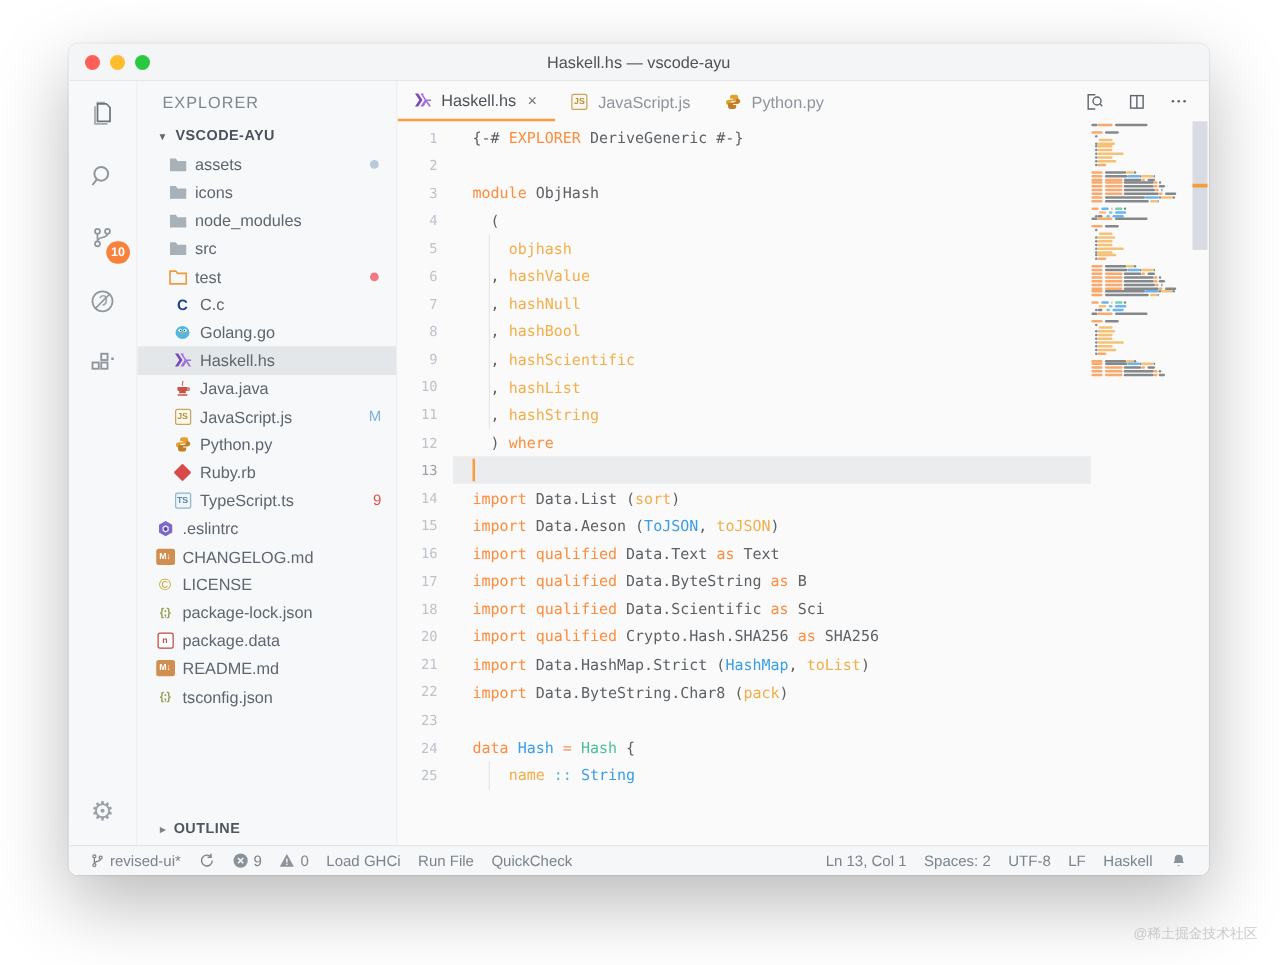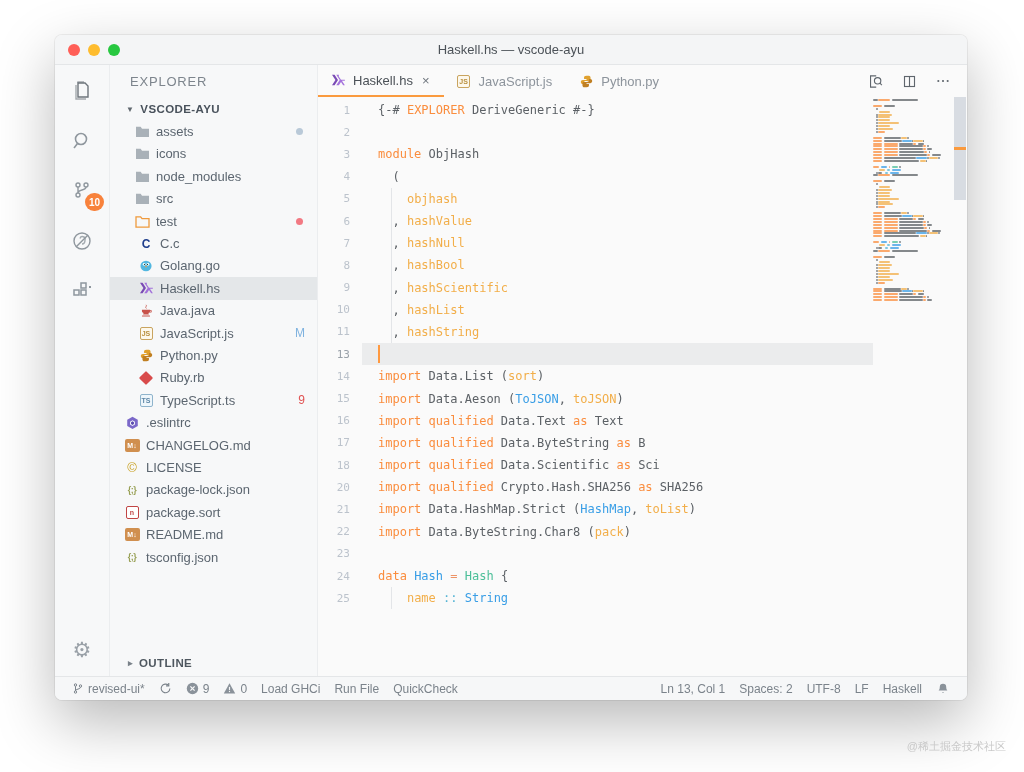--- a/index.html
+++ b/index.html
@@ -322,21 +322,21 @@
               <span class="fi" style="color:#98a055;font-size:9px;font-weight:bold;letter-spacing:-.5px">{;}</span>
             </span>
             <span class="label">package-lock.json</span>
           </div>
           <div class="trow" style="padding-left: 14px;">
             <span style="display:inline-flex">
               <span class="fi">
                 <span class="fi-box" style="border:1.5px solid #c14545;color:#c14545;background:#fff">n</span>
               </span>
             </span>
-            <span class="label">package.sort</span>
+            <span class="label">package.data</span>
           </div>
           <div class="trow" style="padding-left: 14px;">
             <span style="display:inline-flex">
               <span class="fi">
                 <span class="fi-box" style="background:#d08f4f;color:#fff;width:15px;font-size:7px">M↓</span>
               </span>
             </span>
             <span class="label">README.md</span>
           </div>
           <div class="trow" style="padding-left: 14px;">
@@ -413,20 +413,21 @@
           <div class="cl"><span class="ln">2</span><span class="ct"></span></div>
           <div class="cl"><span class="ln">3</span><span class="ct"><span style="color:#fa8d3e">module</span><span style="color:#5c6166"> ObjHash</span></span></div>
           <div class="cl"><span class="ln">4</span><span class="ct"><span style="color:#5c6166">  (</span></span></div>
           <div class="cl"><span class="ln">5</span><span class="ct"><span style="color:#5c6166">    </span><span style="color:#f2ae49">objhash</span></span><span class="guide" style="left:73px"></span></div>
           <div class="cl"><span class="ln">6</span><span class="ct"><span style="color:#5c6166">  , </span><span style="color:#f2ae49">hashValue</span></span><span class="guide" style="left:73px"></span></div>
           <div class="cl"><span class="ln">7</span><span class="ct"><span style="color:#5c6166">  , </span><span style="color:#f2ae49">hashNull</span></span><span class="guide" style="left:73px"></span></div>
           <div class="cl"><span class="ln">8</span><span class="ct"><span style="color:#5c6166">  , </span><span style="color:#f2ae49">hashBool</span></span><span class="guide" style="left:73px"></span></div>
           <div class="cl"><span class="ln">9</span><span class="ct"><span style="color:#5c6166">  , </span><span style="color:#f2ae49">hashScientific</span></span><span class="guide" style="left:73px"></span></div>
           <div class="cl"><span class="ln">10</span><span class="ct"><span style="color:#5c6166">  , </span><span style="color:#f2ae49">hashList</span></span><span class="guide" style="left:73px"></span></div>
           <div class="cl"><span class="ln">11</span><span class="ct"><span style="color:#5c6166">  , </span><span style="color:#f2ae49">hashString</span></span><span class="guide" style="left:73px"></span></div>
+          <div class="cl"><span class="ln">12</span><span class="ct"><span style="color:#5c6166">  ) </span><span style="color:#fa8d3e">where</span></span></div>
           <div class="cl cur"><span class="ln">13</span><span class="ct"></span><span class="cursor"></span></div>
           <div class="cl"><span class="ln">14</span><span class="ct"><span style="color:#fa8d3e">import</span><span style="color:#5c6166"> Data.List (</span><span style="color:#f2ae49">sort</span><span style="color:#5c6166">)</span></span></div>
           <div class="cl"><span class="ln">15</span><span class="ct"><span style="color:#fa8d3e">import</span><span style="color:#5c6166"> Data.Aeson (</span><span style="color:#399ee6">ToJSON</span><span style="color:#5c6166">, </span><span style="color:#f2ae49">toJSON</span><span style="color:#5c6166">)</span></span></div>
           <div class="cl"><span class="ln">16</span><span class="ct"><span style="color:#fa8d3e">import</span><span style="color:#5c6166"> </span><span style="color:#fa8d3e">qualified</span><span style="color:#5c6166"> Data.Text </span><span style="color:#fa8d3e">as</span><span style="color:#5c6166"> Text</span></span></div>
           <div class="cl"><span class="ln">17</span><span class="ct"><span style="color:#fa8d3e">import</span><span style="color:#5c6166"> </span><span style="color:#fa8d3e">qualified</span><span style="color:#5c6166"> Data.ByteString </span><span style="color:#fa8d3e">as</span><span style="color:#5c6166"> B</span></span></div>
           <div class="cl"><span class="ln">18</span><span class="ct"><span style="color:#fa8d3e">import</span><span style="color:#5c6166"> </span><span style="color:#fa8d3e">qualified</span><span style="color:#5c6166"> Data.Scientific </span><span style="color:#fa8d3e">as</span><span style="color:#5c6166"> Sci</span></span></div>
           <div class="cl"><span class="ln">20</span><span class="ct"><span style="color:#fa8d3e">import</span><span style="color:#5c6166"> </span><span style="color:#fa8d3e">qualified</span><span style="color:#5c6166"> Crypto.Hash.SHA256 </span><span style="color:#fa8d3e">as</span><span style="color:#5c6166"> SHA256</span></span></div>
           <div class="cl"><span class="ln">21</span><span class="ct"><span style="color:#fa8d3e">import</span><span style="color:#5c6166"> Data.HashMap.Strict (</span><span style="color:#399ee6">HashMap</span><span style="color:#5c6166">, </span><span style="color:#f2ae49">toList</span><span style="color:#5c6166">)</span></span></div>
           <div class="cl"><span class="ln">22</span><span class="ct"><span style="color:#fa8d3e">import</span><span style="color:#5c6166"> Data.ByteString.Char8 (</span><span style="color:#f2ae49">pack</span><span style="color:#5c6166">)</span></span></div>
           <div class="cl"><span class="ln">23</span><span class="ct"></span></div>

